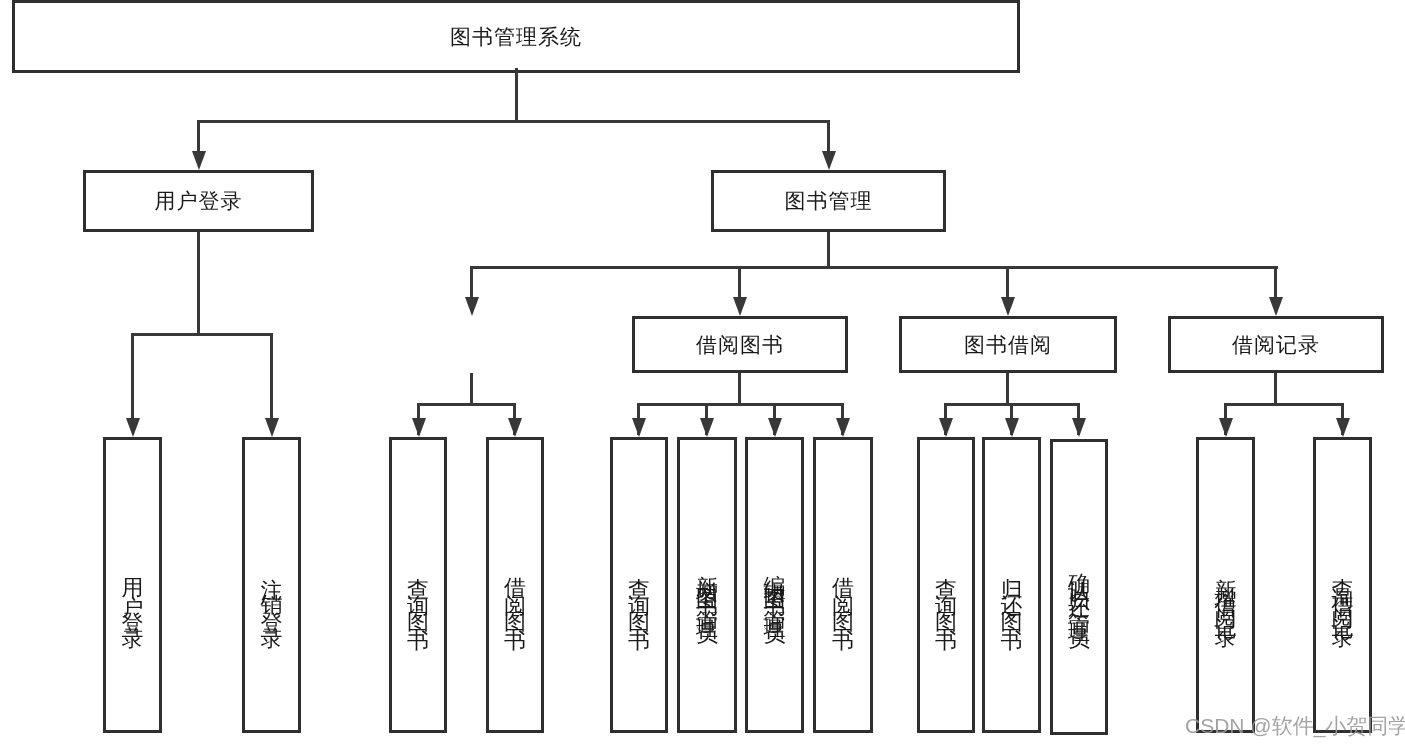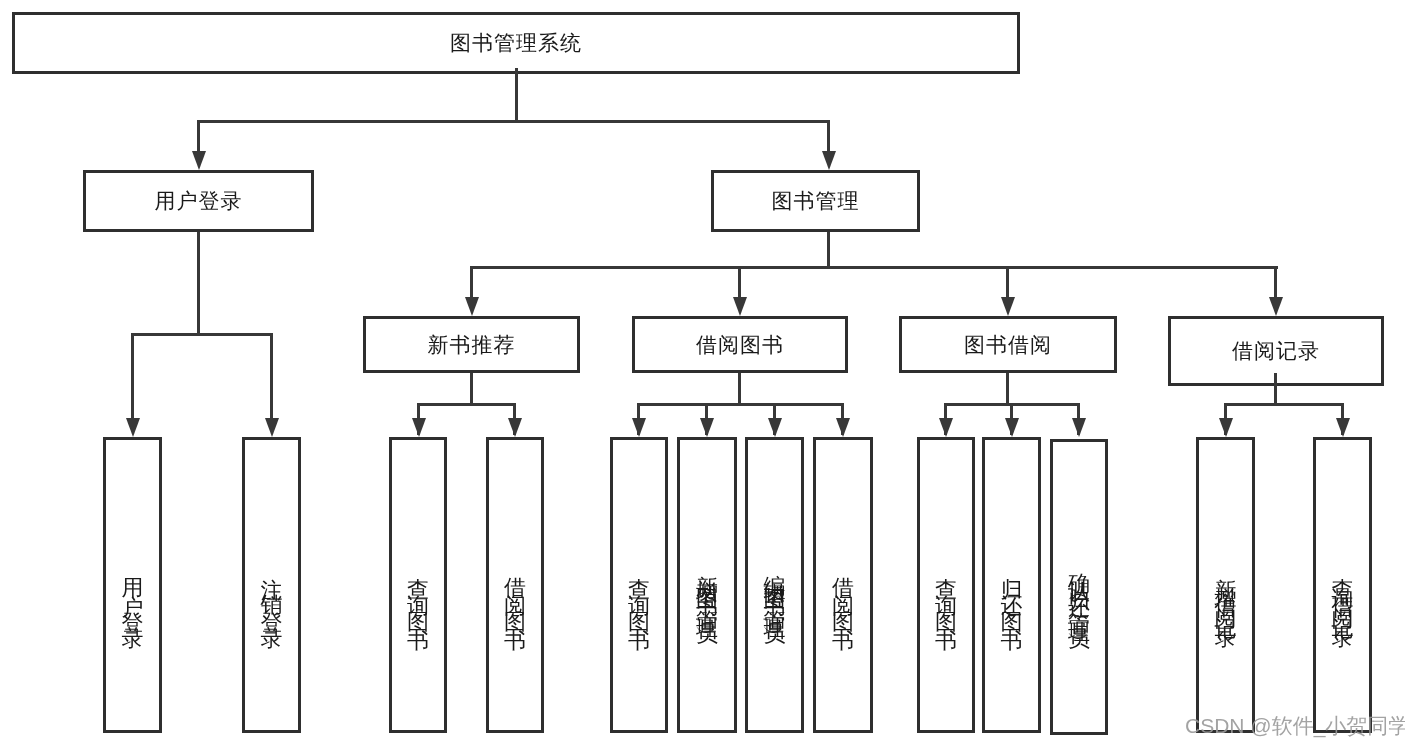--- a/index.html
+++ b/index.html
@@ -31,35 +31,35 @@
   .watermark{
     position:absolute;top:712px;left:1185px;font-size:21px;
     color:#9a9a9a;opacity:.9;white-space:nowrap;
   }
 </style>
 </head>
 <body>
 
 <div class="canvas">
 
-  <div class="box" style="left:12px;top:12px;width:1008px;height:62px">
+  <div class="box" style="left:12px;top:0;width:1008px;height:73px">
     <span class="lbl">图书管理系统</span>
   </div>
 
   <div class="vline" style="left:515px;top:68px;height:54px"></div>
   <div class="hline" style="left:197px;top:120px;width:633px"></div>
   <div class="vline" style="left:197px;top:120px;height:34px"></div>
   <div class="arr" style="left:192px;top:151px"></div>
   <div class="vline" style="left:827px;top:120px;height:34px"></div>
   <div class="arr" style="left:822px;top:151px"></div>
 
   <div class="box" style="left:83px;top:170px;width:231px;height:62px">
     <span class="lbl">用户登录</span>
   </div>
-  <div class="box" style="left:711px;top:170px;width:209px;height:62px">
+  <div class="box" style="left:711px;top:170px;width:235px;height:62px">
     <span class="lbl">图书管理</span>
   </div>
 
   <div class="vline" style="left:197px;top:232px;height:103px"></div>
   <div class="hline" style="left:131px;top:333px;width:142px"></div>
   <div class="vline" style="left:131px;top:333px;height:87px"></div>
   <div class="arr" style="left:126px;top:418px"></div>
   <div class="vline" style="left:270px;top:333px;height:87px"></div>
   <div class="arr" style="left:265px;top:418px"></div>
 
@@ -67,30 +67,27 @@
   <div class="hline" style="left:470px;top:266px;width:808px"></div>
   <div class="vline" style="left:470px;top:266px;height:34px"></div>
   <div class="arr" style="left:465px;top:297px"></div>
   <div class="vline" style="left:738px;top:266px;height:34px"></div>
   <div class="arr" style="left:733px;top:297px"></div>
   <div class="vline" style="left:1006px;top:266px;height:34px"></div>
   <div class="arr" style="left:1001px;top:297px"></div>
   <div class="vline" style="left:1274px;top:266px;height:34px"></div>
   <div class="arr" style="left:1269px;top:297px"></div>
 
-  <div class="box" style="left:363px;top:316px;width:217px;height:57px">
-    <span class="lbl">新书推荐</span>
-  </div>
   <div class="box" style="left:632px;top:316px;width:216px;height:57px">
     <span class="lbl">借阅图书</span>
   </div>
   <div class="box" style="left:899px;top:316px;width:218px;height:57px">
     <span class="lbl">图书借阅</span>
   </div>
-  <div class="box" style="left:1168px;top:316px;width:216px;height:70px">
+  <div class="box" style="left:1168px;top:316px;width:216px;height:57px">
     <span class="lbl">借阅记录</span>
   </div>
 
   <div class="vline" style="left:470px;top:373px;height:32px"></div>
   <div class="hline" style="left:417px;top:403px;width:99px"></div>
   <div class="vline" style="left:417px;top:403px;height:32px"></div>
   <div class="arr" style="left:412px;top:418px"></div>
   <div class="vline" style="left:513px;top:403px;height:32px"></div>
   <div class="arr" style="left:508px;top:418px"></div>
 

